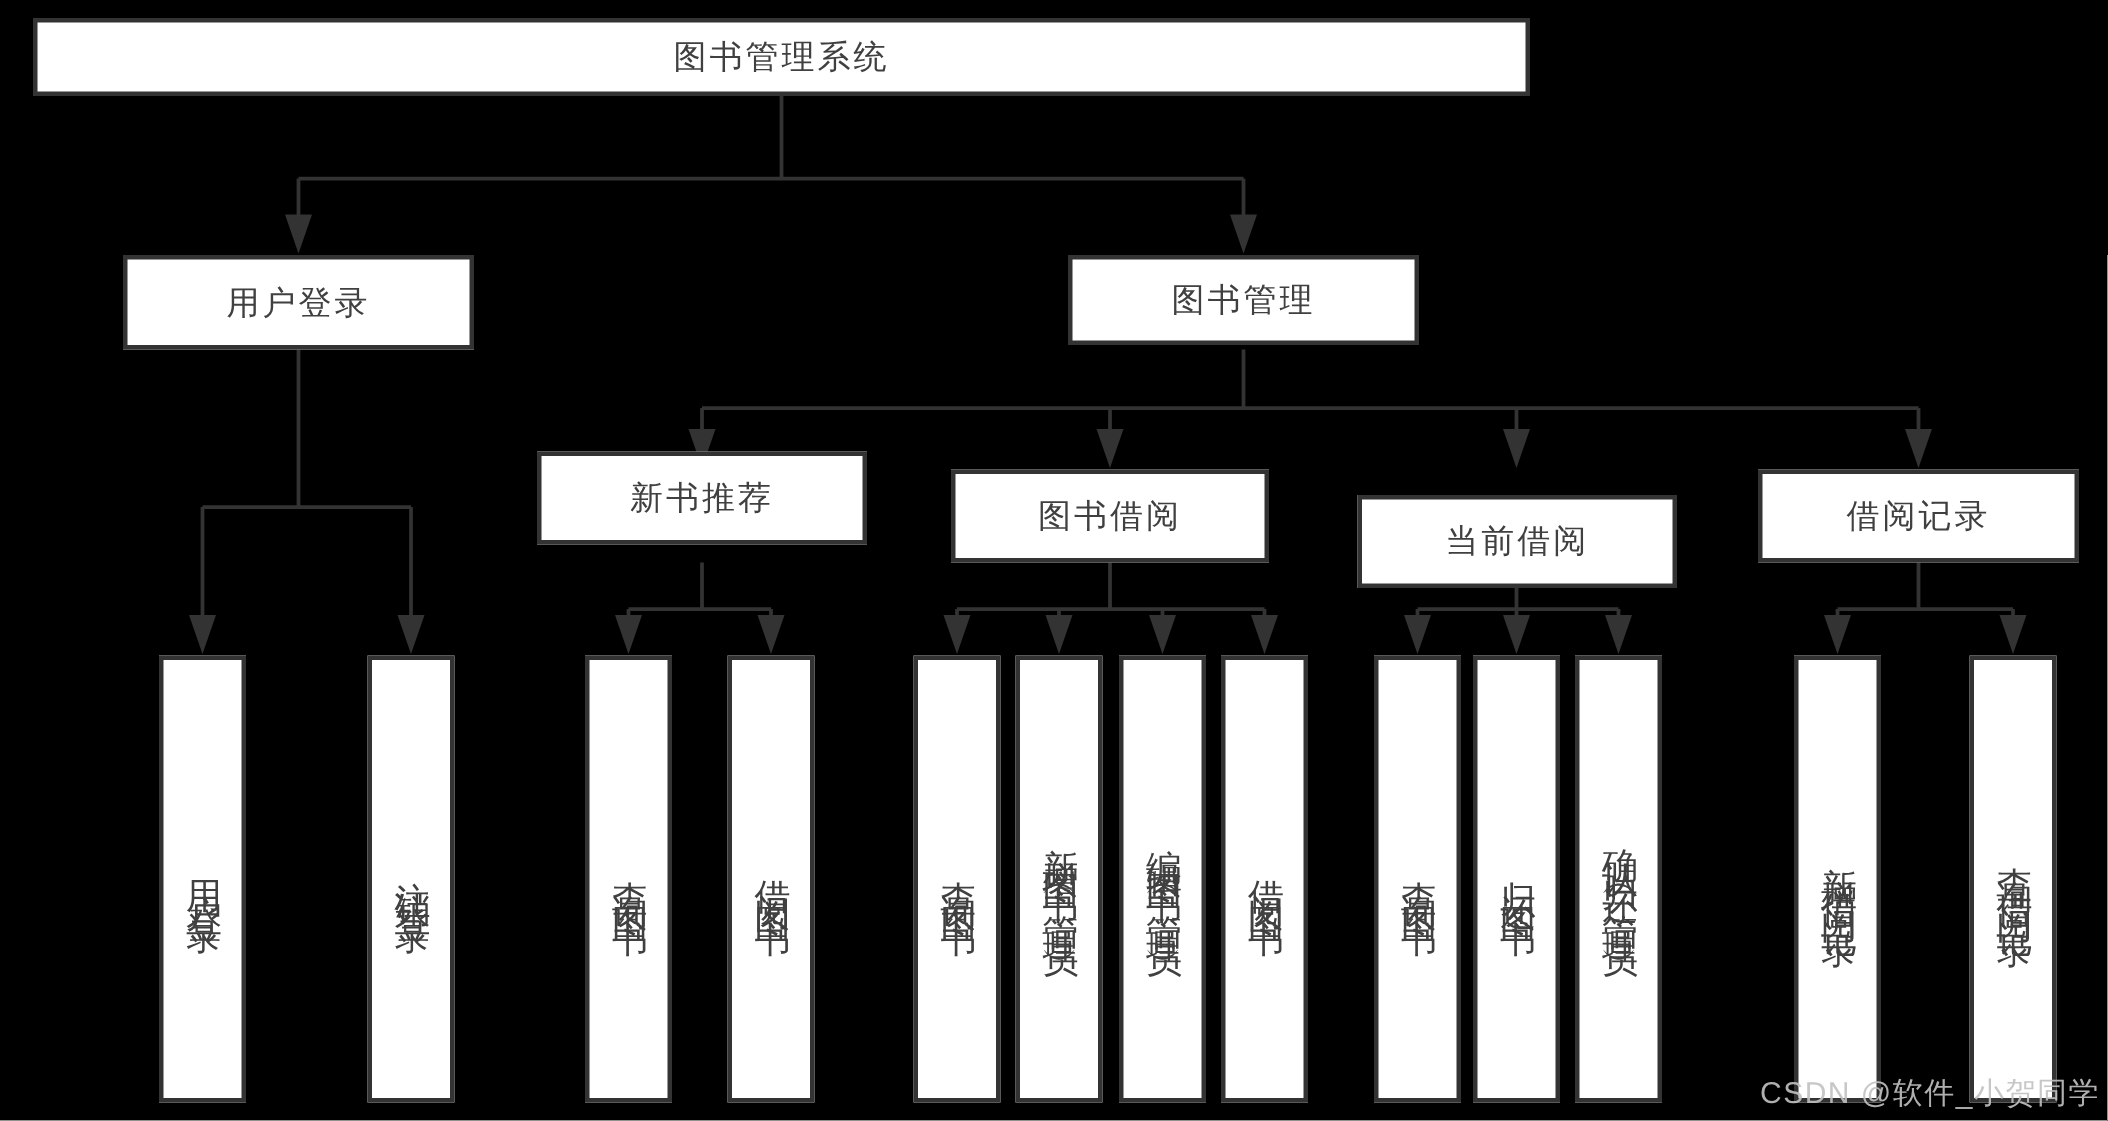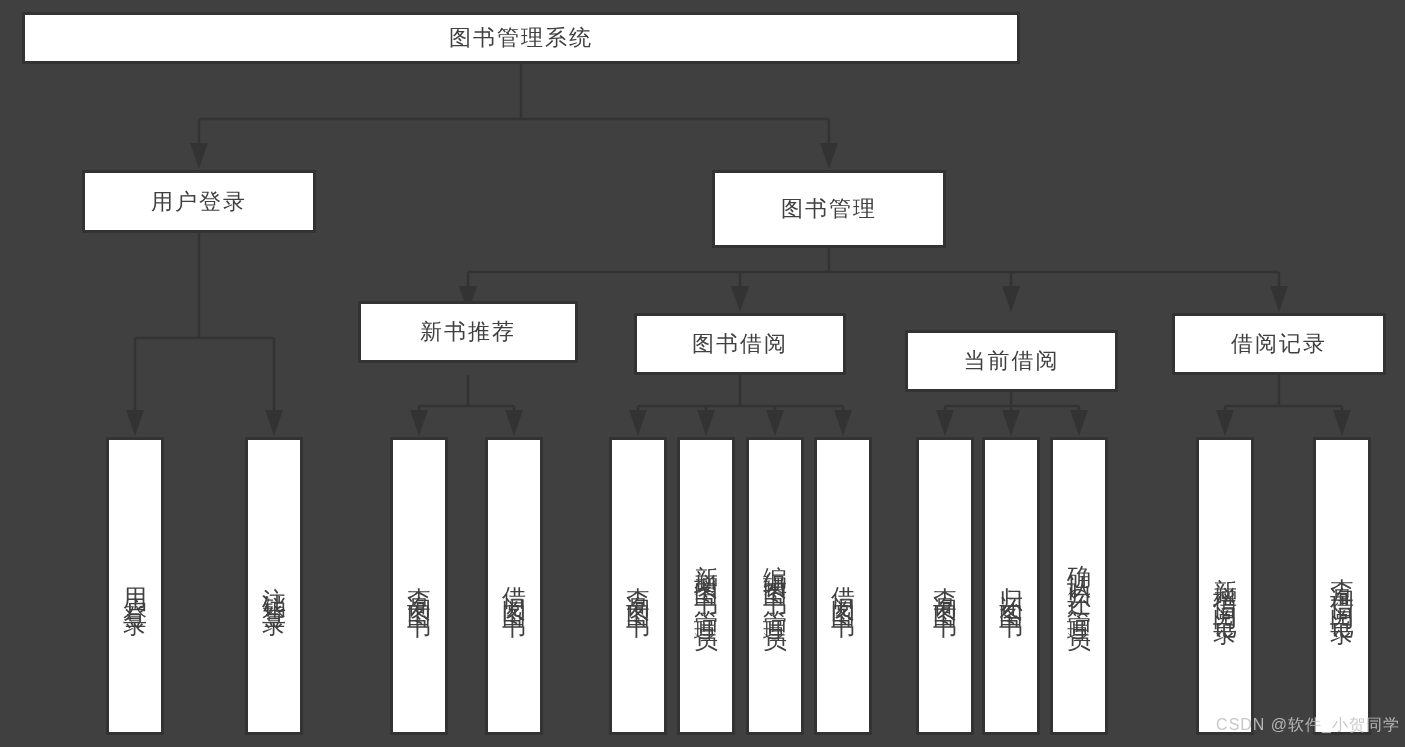--- a/index.html
+++ b/index.html
@@ -5,21 +5,21 @@
   html, body {
     margin: 0;
     padding: 0;
     background: #ffffff;
     font-family: "Liberation Sans", "DejaVu Sans", sans-serif;
   }
   .canvas {
     position: relative;
     width: 1405px;
     height: 747px;
-    background: #404040;
+    background: #000000;
     overflow: hidden;
   }
   .connectors {
     position: absolute;
     left: 0;
     top: 0;
     width: 1405px;
     height: 747px;
     pointer-events: none;
   }
@@ -43,21 +43,21 @@
     writing-mode: vertical-rl;
     text-orientation: mixed;
     font-size: 24px;
     letter-spacing: 9px;
     line-height: 1;
   }
   .watermark {
     position: absolute;
     right: 5px;
     top: 715px;
-    font-size: 16px;
+    font-size: 20px;
     letter-spacing: 1px;
     color: #c2c2c2;
     opacity: 0.9;
     z-index: 5;
     white-space: nowrap;
   }
 </style>
 </head>
 <body>
 
@@ -92,21 +92,21 @@
     <use href="#arrowhead" x="945" y="436"></use>
     <use href="#arrowhead" x="1011" y="436"></use>
     <use href="#arrowhead" x="1079" y="436"></use>
     <use href="#arrowhead" x="1225" y="436"></use>
     <use href="#arrowhead" x="1342" y="436"></use>
   </svg>
 
   <div class="node h" style="left:22px; top:12px; width:998px; height:52px;">图书管理系统</div>
 
   <div class="node h" style="left:82px; top:170px; width:234px; height:63px;">用户登录</div>
-  <div class="node h" style="left:712px; top:170px; width:234px; height:78px;">图书管理</div>
+  <div class="node h" style="left:712px; top:170px; width:234px; height:60px;">图书管理</div>
 
   <div class="node h" style="left:358px; top:301px; width:220px; height:62px;">新书推荐</div>
   <div class="node h" style="left:634px; top:313px; width:212px; height:62px;">图书借阅</div>
   <div class="node h" style="left:905px; top:330px; width:213px; height:62px;">当前借阅</div>
   <div class="node h" style="left:1172px; top:313px; width:214px; height:62px;">借阅记录</div>
 
   <div class="node v" style="left:106px; top:437px; width:58px; height:298px;">
     <span>用户登录</span>
   </div>
   <div class="node v" style="left:245px; top:437px; width:58px; height:298px;">

